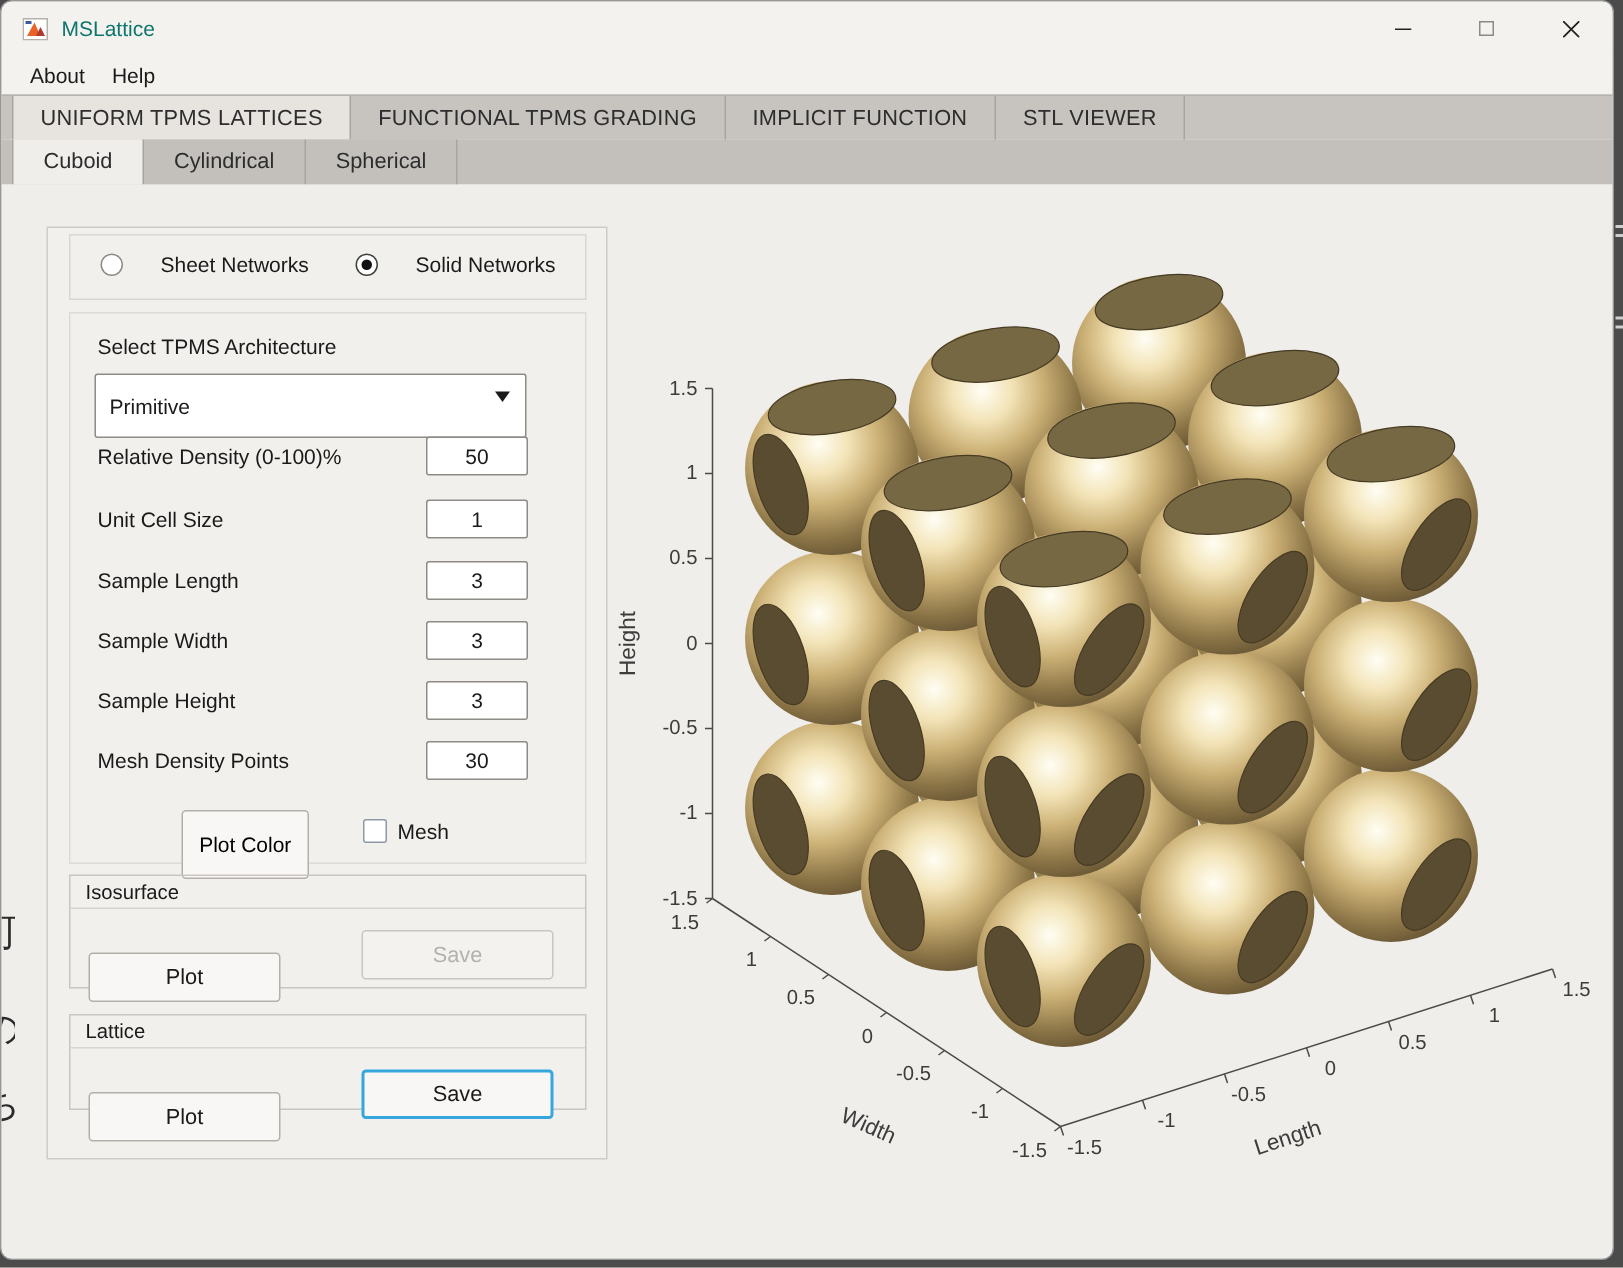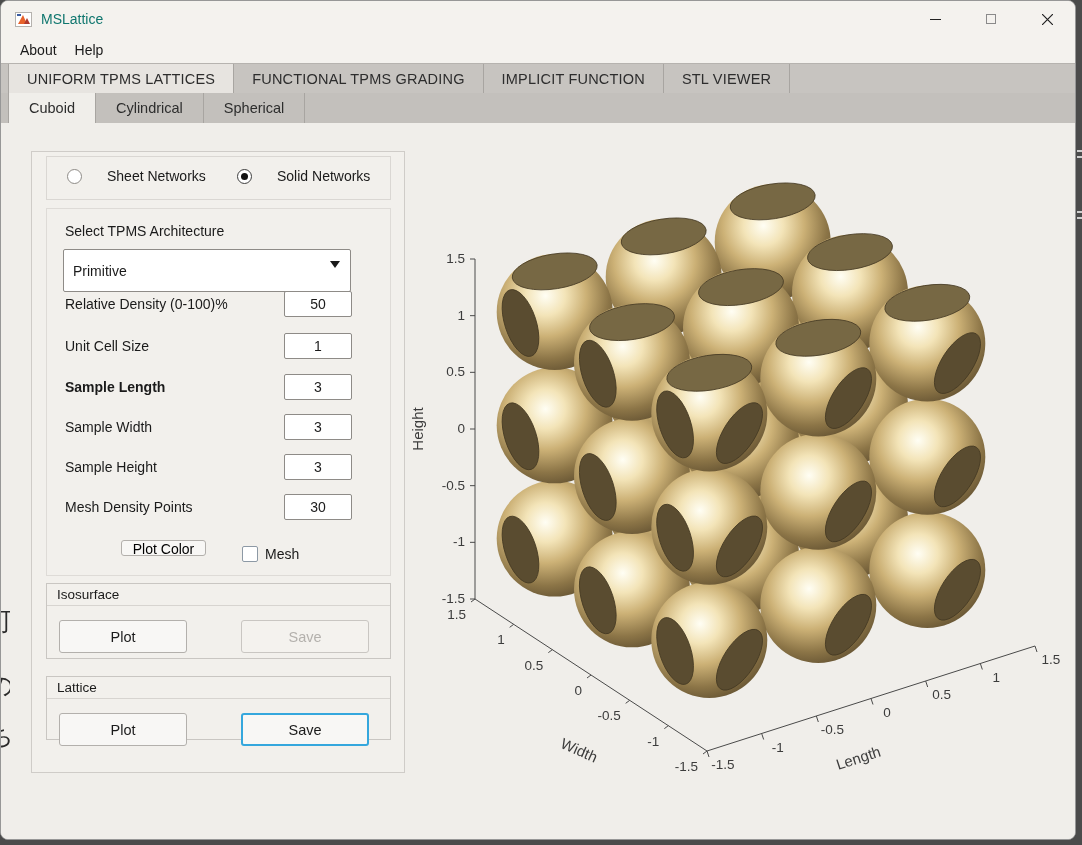--- a/index.html
+++ b/index.html
@@ -51,34 +51,34 @@
   .dropdown{ position:absolute; left:16px; top:40px; width:288px; height:43px; background:#fff;
              border:1px solid #8e8b87; border-radius:2px; display:flex; align-items:center;
              padding-left:9px; font-size:14px; }
   .dropdown-arrow{ position:absolute; right:10px; top:11px; width:0; height:0;
                    border-left:5.5px solid transparent; border-right:5.5px solid transparent;
                    border-top:7px solid #1a1a1a; }
   .field-label{ position:absolute; left:18px; font-size:14px; white-space:nowrap; }
   .field-input{ position:absolute; left:237px; width:68px; height:26px; background:#fff;
                 border:1px solid #8e8b87; border-radius:2px; text-align:center; font-size:14px;
                 font-family:"Liberation Sans",sans-serif; color:#1a1a1a; }
-  .plot-color-btn{ position:absolute; left:89px; top:388px; width:85px; height:16px;
+  .plot-color-btn{ position:absolute; left:89px; top:388px; width:85px; height:46px;
                    background:#f8f7f5; border:1px solid #b3b0ac; border-radius:3px;
                    font-size:14px; font-family:"Liberation Sans",sans-serif; cursor:pointer; }
   .mesh-check{ position:absolute; left:210px; top:394px; display:flex; align-items:center; gap:7px; font-size:14px; }
   .checkbox{ width:16px; height:16px; background:#fff; border:1px solid #8d99a5; border-radius:2px; }
   .group-box{ position:absolute; left:14px; width:345px; border:1px solid #c9c6c2; }
   .group-box.iso{ top:431px; height:76px; }
   .group-box.lat{ top:524px; height:64px; }
   .group-title{ height:22px; border-bottom:1px solid #d7d4d0; display:flex; align-items:center;
                 padding-left:10px; font-size:13.5px; }
   .gbtn{ position:absolute; top:36px; width:128px; height:33px; background:#f8f7f5;
          border:1px solid #b3b0ac; border-radius:3px; font-size:14.5px;
          font-family:"Liberation Sans",sans-serif; color:#1a1a1a; cursor:pointer; }
-  .gbtn.plot{ left:12px; }
+  .gbtn.plot{ left:12px;margin-top:15px; }
   .gbtn.save{ left:194px; }
   .gbtn.disabled{ color:#b4b1ad; border-color:#c9c6c2; background:#f4f2ee; cursor:default; }
   .gbtn.focused{ border:2px solid #35a7dd; }
   
   .plot-area{ position:absolute; left:404px; top:18px; width:672px; height:662px; }
   #plot-svg text{ font-family:"Liberation Sans",sans-serif; }
   #plot-svg .tick{ font-size:13.5px; fill:#3c3c3c; }
   #plot-svg .axlabel{ font-size:15px; fill:#3c3c3c; }
   
   .edge-glyph{ position:absolute; left:0; width:9px; height:30px; overflow:hidden; pointer-events:none; }
@@ -159,21 +159,21 @@
           <span>Primitive</span>
           <span class="dropdown-arrow"></span>
         </div>
 
         <span class="field-label" style="top:87px;">Relative Density (0-100)%</span>
         <input class="field-input" style="top: 82px;" value="50">
 
         <span class="field-label" style="top:129px;">Unit Cell Size</span>
         <input class="field-input" style="top: 124px;" value="1">
 
-        <span class="field-label" style="top:170px;font-weight:bold;">Sample Length</span>
+        <span class="field-label" style="top:170px;">Sample Length</span>
         <input class="field-input" style="top: 165px;" value="3">
 
         <span class="field-label" style="top:210px;">Sample Width</span>
         <input class="field-input" style="top: 205px;" value="3">
 
         <span class="field-label" style="top:250px;">Sample Height</span>
         <input class="field-input" style="top: 245px;" value="3">
 
         <span class="field-label" style="top:290px;">Mesh Density Points</span>
         <input class="field-input" style="top: 285px;" value="30">

